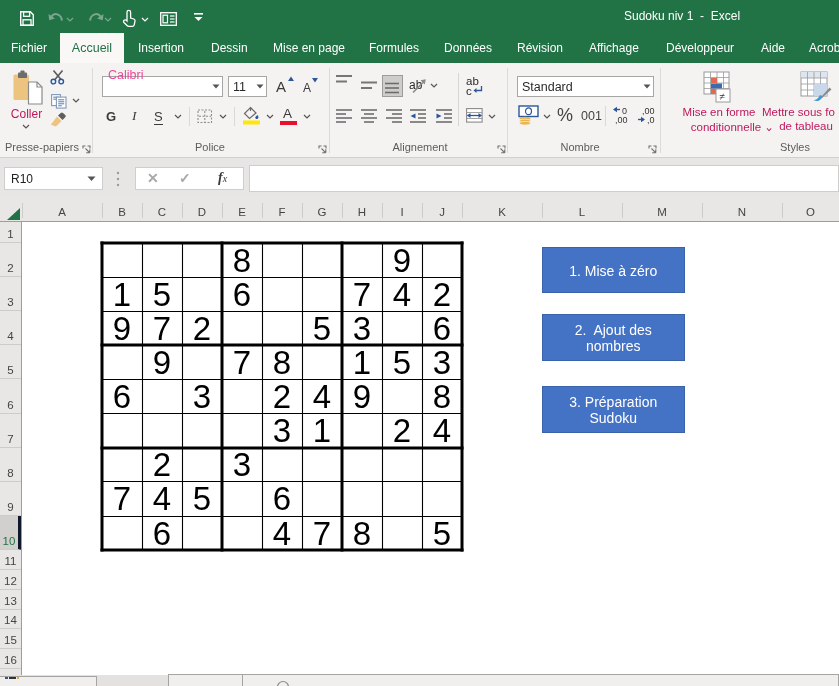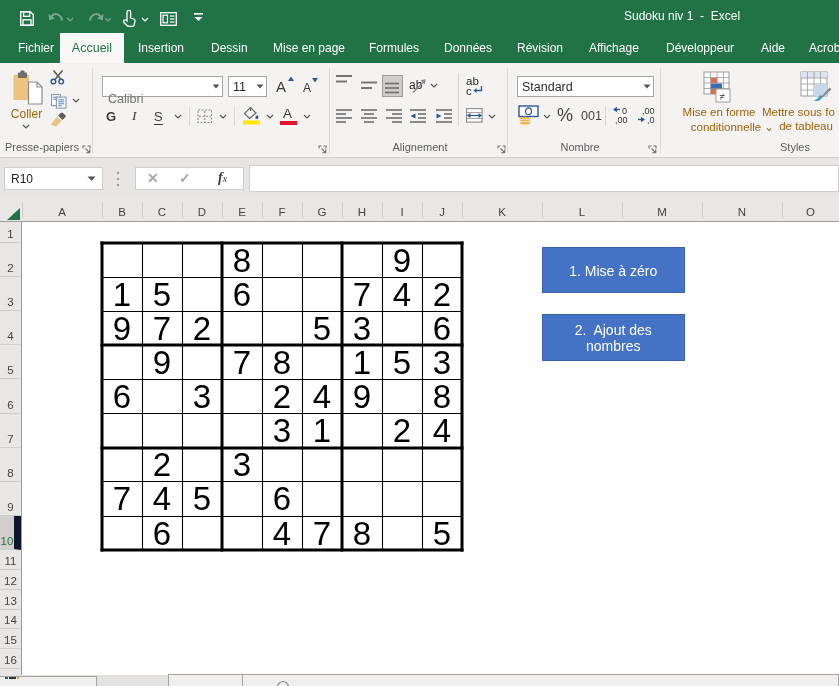--- a/index.html
+++ b/index.html
@@ -9,41 +9,41 @@
 
 #titlebar { left:0; top:0; width:839px; height:33px; background:#217346; }
 #tabrow { left:0; top:33px; width:839px; height:30px; background:#217346; }
 .tab { position:absolute; top:33px; height:30px; line-height:30px; color:#fff; font-size:12px; white-space:nowrap; }
 #tab-accueil { position:absolute; left:60px; top:33px; width:64px; height:30px; background:#f9f8f7; color:#217346; text-align:center; line-height:30px; font-size:12.5px; }
 #title-text { left:624px; top:9px; color:#fff; font-size:12px; white-space:nowrap; }
 
 #ribbon { left:0; top:63px; width:839px; height:95px; background:#f5f3f2; border-bottom:1px solid #d2cfcd; }
 .gsep { position:absolute; top:5px; height:85px; width:1px; background:#dcdad8; }
 .glabel { position:absolute; top:78px; font-size:11px; color:#5c5c5c; text-align:center; }
-.ribtxt { position:absolute; color:#a16207; font-size:11px; }
+.ribtxt { position:absolute; color:#be185d; font-size:11px; }
 .combo { position:absolute; background:#fff; border:1px solid #a8a6a4; }
 
 #fbar { left:0; top:158px; width:839px; height:38px; background:#e8e6e5; }
 .whitebox { position:absolute; background:#fff; border:1px solid #d0cecc; }
 
 #colheads { left:0; top:196px; width:839px; height:26px; background:#e9e7e6; border-bottom:1px solid #9f9d9b; }
 .colhead { position:absolute; top:7px; height:19px; font-size:11.5px; color:#444; text-align:center; line-height:18px; }
 .colsep { position:absolute; top:7px; height:15px; width:1px; background:#cecccb; }
 #rowheads { left:0; top:222px; width:22px; height:453px; background:#e9e7e6; border-right:1px solid #9f9d9b; overflow:hidden; }
 .rowhead { position:absolute; left:0; width:21px; border-bottom:1px solid #cecccb; font-size:11.5px; color:#444; display:flex; align-items:flex-end; justify-content:center; padding:0 0 2px 0; }
 
 .bluebtn { position:absolute; left:542px; width:142.5px; background:#4472c4; border:1px solid #3a62a9; color:#fff; font-size:14px; text-align:center; display:flex; align-items:center; justify-content:center; line-height:16.5px; padding-top:2px; }
 </style>
 </head>
 <body>
 <div id="page">
   <div class="abs" id="titlebar"></div>
   <div class="abs" id="tabrow"></div>
   <div class="abs" id="title-text">Sudoku niv 1&nbsp; -&nbsp; Excel</div>
-  <div class="tab" style="left:18px; width:34px;">Fichier</div>
+  <div class="tab" style="left:11px; width:34px;">Fichier</div>
   <div id="tab-accueil">Accueil</div>
   <div class="tab" style="left:138px; width:46px;">Insertion</div>
   <div class="tab" style="left:211px; width:34px;">Dessin</div>
   <div class="tab" style="left:273px; width:68px;">Mise en page</div>
   <div class="tab" style="left:369px; width:49px;">Formules</div>
   <div class="tab" style="left:444px; width:47px;">Données</div>
   <div class="tab" style="left:517px; width:47px;">Révision</div>
   <div class="tab" style="left:589px; width:51px;">Affichage</div>
   <div class="tab" style="left:666px; width:69px;">Développeur</div>
   <div class="tab" style="left:761px; width:25px;">Aide</div>
@@ -85,20 +85,21 @@
     <rect x="1" y="0" width="9" height="1.6" fill="#fff"></rect>
     <path d="M1.5 4 l4 4 4-4 z" fill="#fff"></path>
   </svg>
 
   <div class="abs" id="ribbon"></div>
   <div class="gsep" style="left:92px; top:68px;"></div>
   <div class="gsep" style="left:329px; top:68px;"></div>
   <div class="gsep" style="left:507px; top:68px;"></div>
   <div class="gsep" style="left:660px; top:68px;"></div>
   <div class="glabel" style="left:0px; width:84px; top:141px;">Presse-papiers</div>
+  <div class="glabel" style="left:100px; width:220px; top:141px;">Police</div>
   <div class="glabel" style="left:340px; width:160px; top:141px;">Alignement</div>
   <div class="glabel" style="left:515px; width:130px; top:141px;">Nombre</div>
   <div class="glabel" style="left:740px; width:110px; top:141px;">Styles</div>
 
   <svg class="abs" style="left:82px; top:145px;" width="9" height="9" viewBox="0 0 9 9">
       <path d="M1 3.5 V1 h2.5 M5.5 1 H8 v2.5" fill="none" stroke="#707070" stroke-width="1.1"></path>
       <path d="M3.5 3.5 L7.8 7.8 M7.8 7.8 v-3.6 M7.8 7.8 h-3.6" stroke="#707070" stroke-width="1.1" fill="none"></path>
     </svg>
   <svg class="abs" style="left:318px; top:145px;" width="9" height="9" viewBox="0 0 9 9">
       <path d="M1 3.5 V1 h2.5 M5.5 1 H8 v2.5" fill="none" stroke="#707070" stroke-width="1.1"></path>
@@ -141,21 +142,21 @@
   </svg>
   <svg class="abs" style="left:72px; top:98px;" width="8" height="5" viewBox="0 0 8 5">
       <path d="M1 1 l3 3 3-3" fill="none" stroke="#555" stroke-width="1.2"></path>
     </svg>
   <svg class="abs" style="left:50px; top:112px;" width="17" height="16" viewBox="0 0 17 16">
     <path d="M7 4.5 L11.5 9 L6 14.5 L0.8 12.8 z" fill="#ecc47f"></path>
     <path d="M8 3.5 l2.8 -2.6 a1.6 1.6 0 0 1 2.2 0 l2.2 2.2 a1.6 1.6 0 0 1 0 2.2 L12.5 8 z" fill="#5f5f5f"></path>
   </svg>
 
   <div class="combo" style="left:102px; top:76px; width:121px; height:21px;"></div>
-  <div class="ribtxt" style="left:108px; top:92px; font-size:12.5px; color:#737373;">Calibri</div>
+  <div class="ribtxt" style="left:108px; top:68px; font-size:12.5px; color:#ec4899;">Calibri</div>
   <svg class="abs" style="left:212px; top:84px;" width="8" height="5" viewBox="0 0 8 5">
       <path d="M0.5 0.5 l3.5 4 3.5-4 z" fill="#555"></path>
     </svg>
   <div class="combo" style="left:228px; top:76px; width:39px; height:21px;"></div>
   <div class="ribtxt" style="left:233px; top:80px; font-size:12.5px; color:#2a2a2a;">11</div>
   <svg class="abs" style="left:256px; top:84px;" width="8" height="5" viewBox="0 0 8 5">
       <path d="M0.5 0.5 l3.5 4 3.5-4 z" fill="#555"></path>
     </svg>
   <div class="ribtxt" style="left:276px; top:78px; font-size:15px; color:#3a3a3a;">A</div>
   <svg class="abs" style="left:287px; top:76px;" width="8" height="6" viewBox="0 0 8 6">
@@ -384,21 +385,21 @@
   <div class="abs" id="rowheads">
   <div class="rowhead" style="top:0.0px; height:20.9px;">1</div>
   <div class="rowhead" style="top:20.9px; height:34.1px;">2</div>
   <div class="rowhead" style="top:55.0px; height:34.2px;">3</div>
   <div class="rowhead" style="top:89.2px; height:34.1px;">4</div>
   <div class="rowhead" style="top:123.3px; height:34.2px;">5</div>
   <div class="rowhead" style="top:157.5px; height:34.1px;">6</div>
   <div class="rowhead" style="top:191.6px; height:34.1px;">7</div>
   <div class="rowhead" style="top:225.7px; height:34.2px;">8</div>
   <div class="rowhead" style="top:259.9px; height:34.1px;">9</div>
-  <div class="rowhead" style="top:294.0px; height:34.2px; background:#d2d0ce; color:#217346; border-right:8px solid #0f172a; width:22px; padding-bottom:2px;">10</div>
+  <div class="rowhead" style="top:294.0px; height:34.2px; background:#d2d0ce; color:#217346; border-right:4px solid #0f172a; width:22px; padding-bottom:2px;">10</div>
   <div class="rowhead" style="top:328.2px; height:19.8px;">11</div>
   <div class="rowhead" style="top:348.0px; height:19.8px;text-align:right;">12</div>
   <div class="rowhead" style="top:367.8px; height:19.8px;">13</div>
   <div class="rowhead" style="top:387.6px; height:19.8px;">14</div>
   <div class="rowhead" style="top:407.4px; height:19.8px;">15</div>
   <div class="rowhead" style="top:427.2px; height:19.8px;">16</div>
   <div class="rowhead" style="top:447.0px; height:7.2px;"></div>
   </div>
   <div class="abs" id="sheet" style="left:23px; top:222px; width:816px; height:453px; background:#fff;"></div>
 
@@ -461,20 +462,21 @@
   <text x="184.0" y="260.9" font-size="33" font-family="Liberation Sans, sans-serif" fill="#000" text-anchor="middle" dominant-baseline="central">6</text>
   <text x="64.0" y="295.1" font-size="33" font-family="Liberation Sans, sans-serif" fill="#000" text-anchor="middle" dominant-baseline="central">6</text>
   <text x="184.0" y="295.1" font-size="33" font-family="Liberation Sans, sans-serif" fill="#000" text-anchor="middle" dominant-baseline="central">4</text>
   <text x="224.0" y="295.1" font-size="33" font-family="Liberation Sans, sans-serif" fill="#000" text-anchor="middle" dominant-baseline="central">7</text>
   <text x="264.0" y="295.1" font-size="33" font-family="Liberation Sans, sans-serif" fill="#000" text-anchor="middle" dominant-baseline="central">8</text>
   <text x="344.0" y="295.1" font-size="33" font-family="Liberation Sans, sans-serif" fill="#000" text-anchor="middle" dominant-baseline="central">5</text>
   </svg>
 
   <div class="bluebtn" style="top:246.5px; height:46.5px;">1. Mise à zéro</div>
   <div class="bluebtn" style="top:313.5px; height:47px;">2.&nbsp; Ajout des<br>nombres</div>
+  <div class="bluebtn" style="top:385.5px; height:47px;">3. Préparation<br>Sudoku</div>
 
   <svg class="abs" style="left:6px; top:208px;" width="15" height="13" viewBox="0 0 15 13">
       <path d="M14 0 V12 H1 z" fill="#217346"></path>
     </svg>
   <div class="abs" id="bottombar" style="left:0; top:675px; width:839px; height:11px; background:#e4e2e1;"></div>
   <div class="abs" style="left:0px; top:676px; width:97px; height:10px; background:#f1efee; border-top:1px solid #a6a4a2; border-right:1px solid #a6a4a2;"></div>
   <div class="abs" style="left:5px; top:677px; width:3px; height:2px; background:#2b579a;"></div>
   <div class="abs" style="left:9px; top:677px; width:7px; height:2px; background:#333;"></div>
   <div class="abs" style="left:17px; top:677px; width:2px; height:2px; background:#e8a33d;"></div>
   <div class="abs" style="left:168px; top:674px; width:671px; height:12px; background:#f1efee; border:1px solid #a6a4a2; border-bottom:none;"></div>

